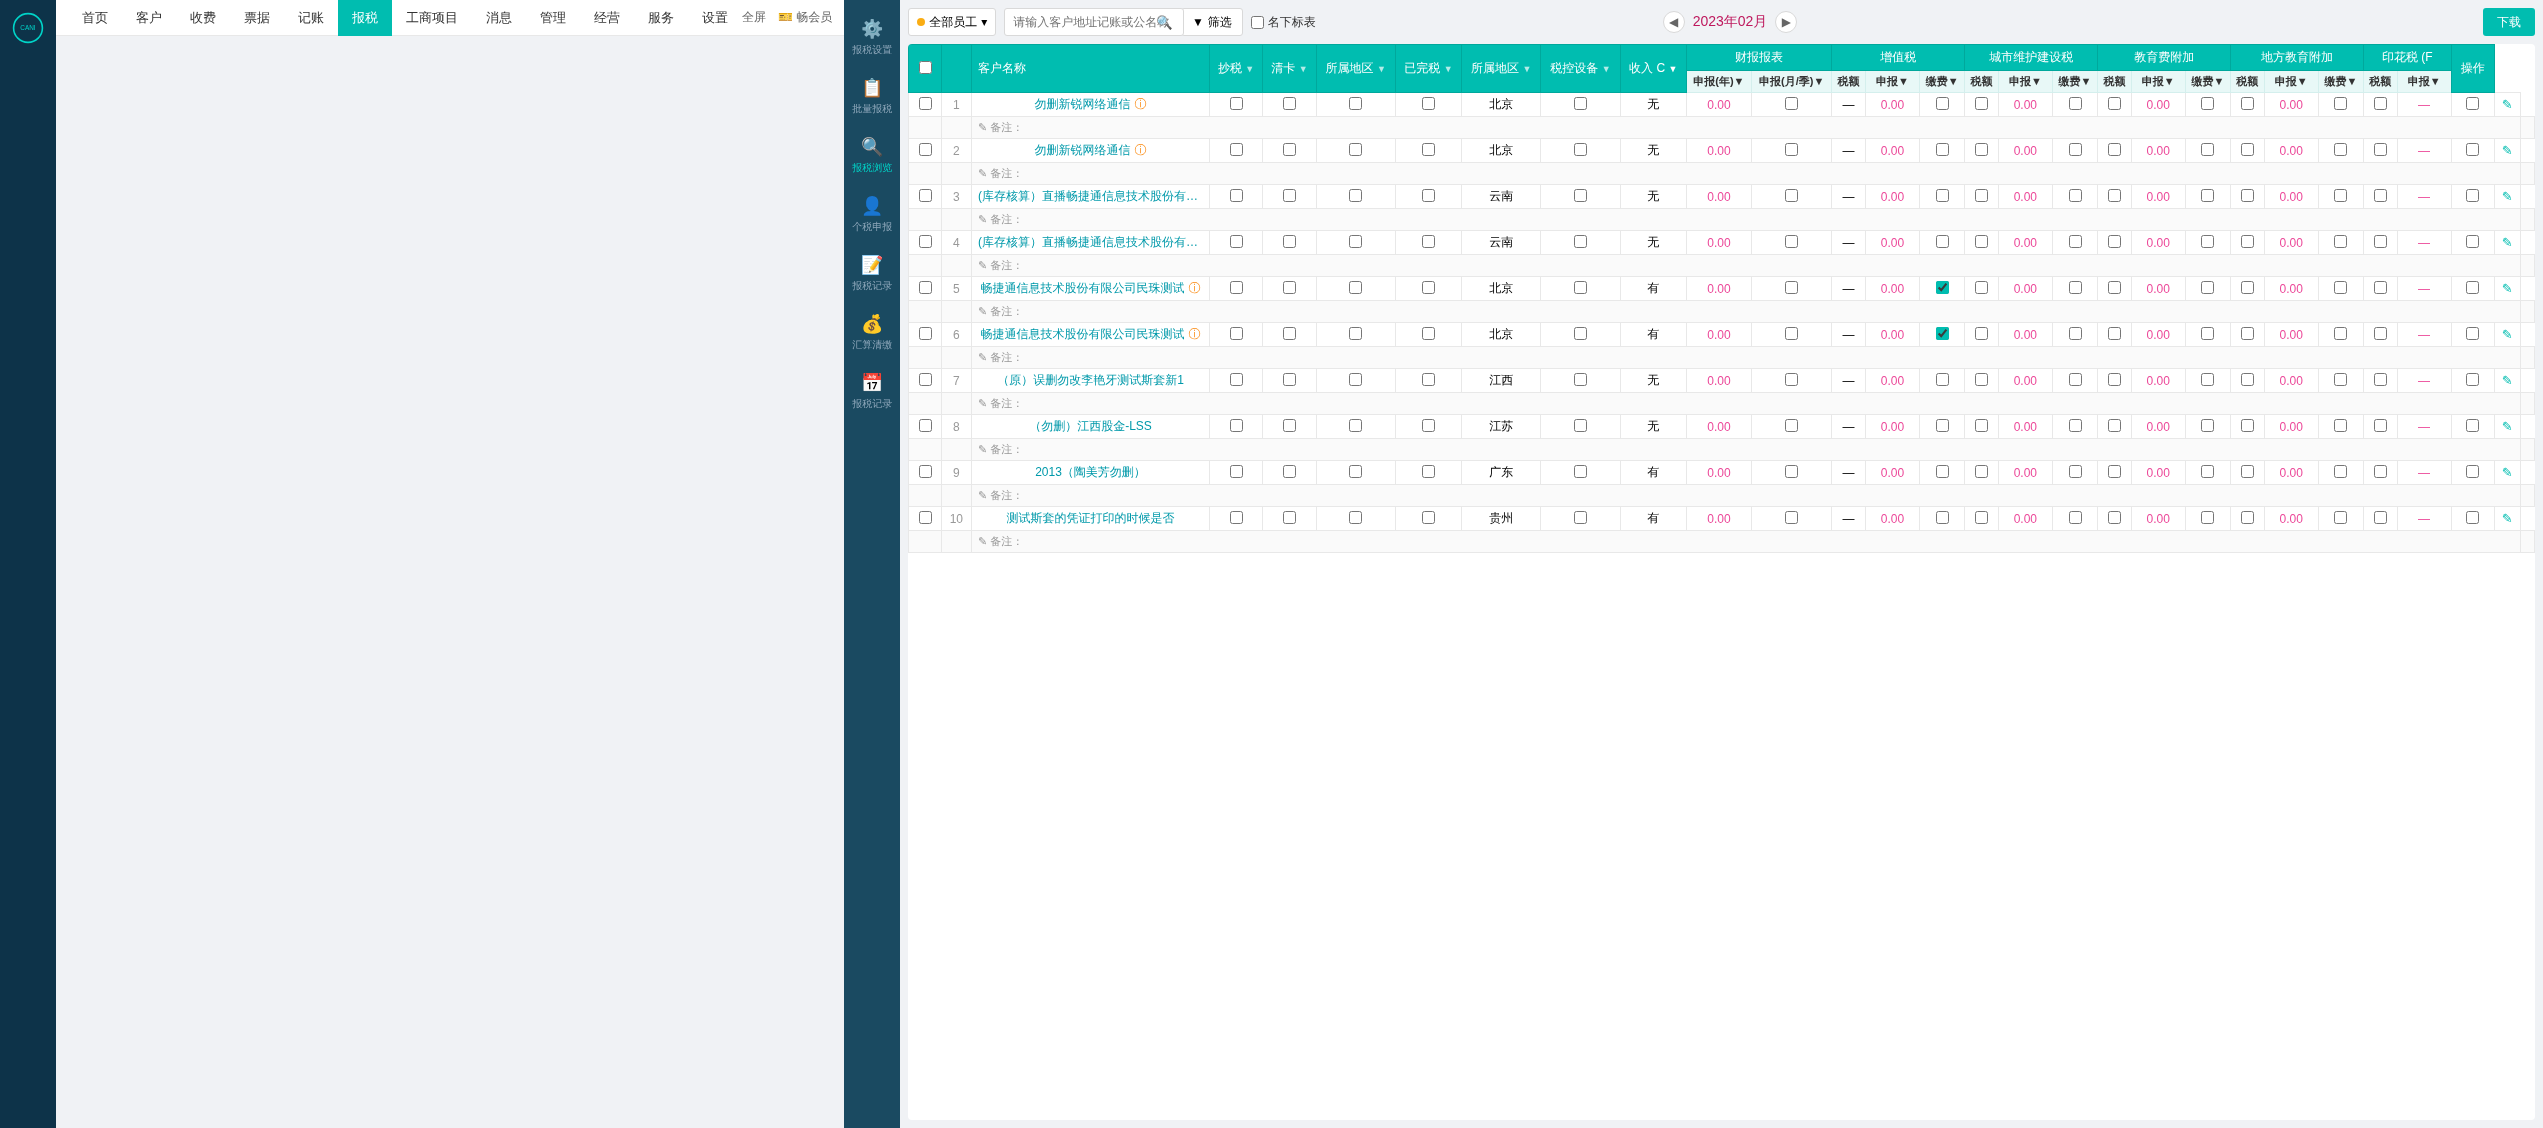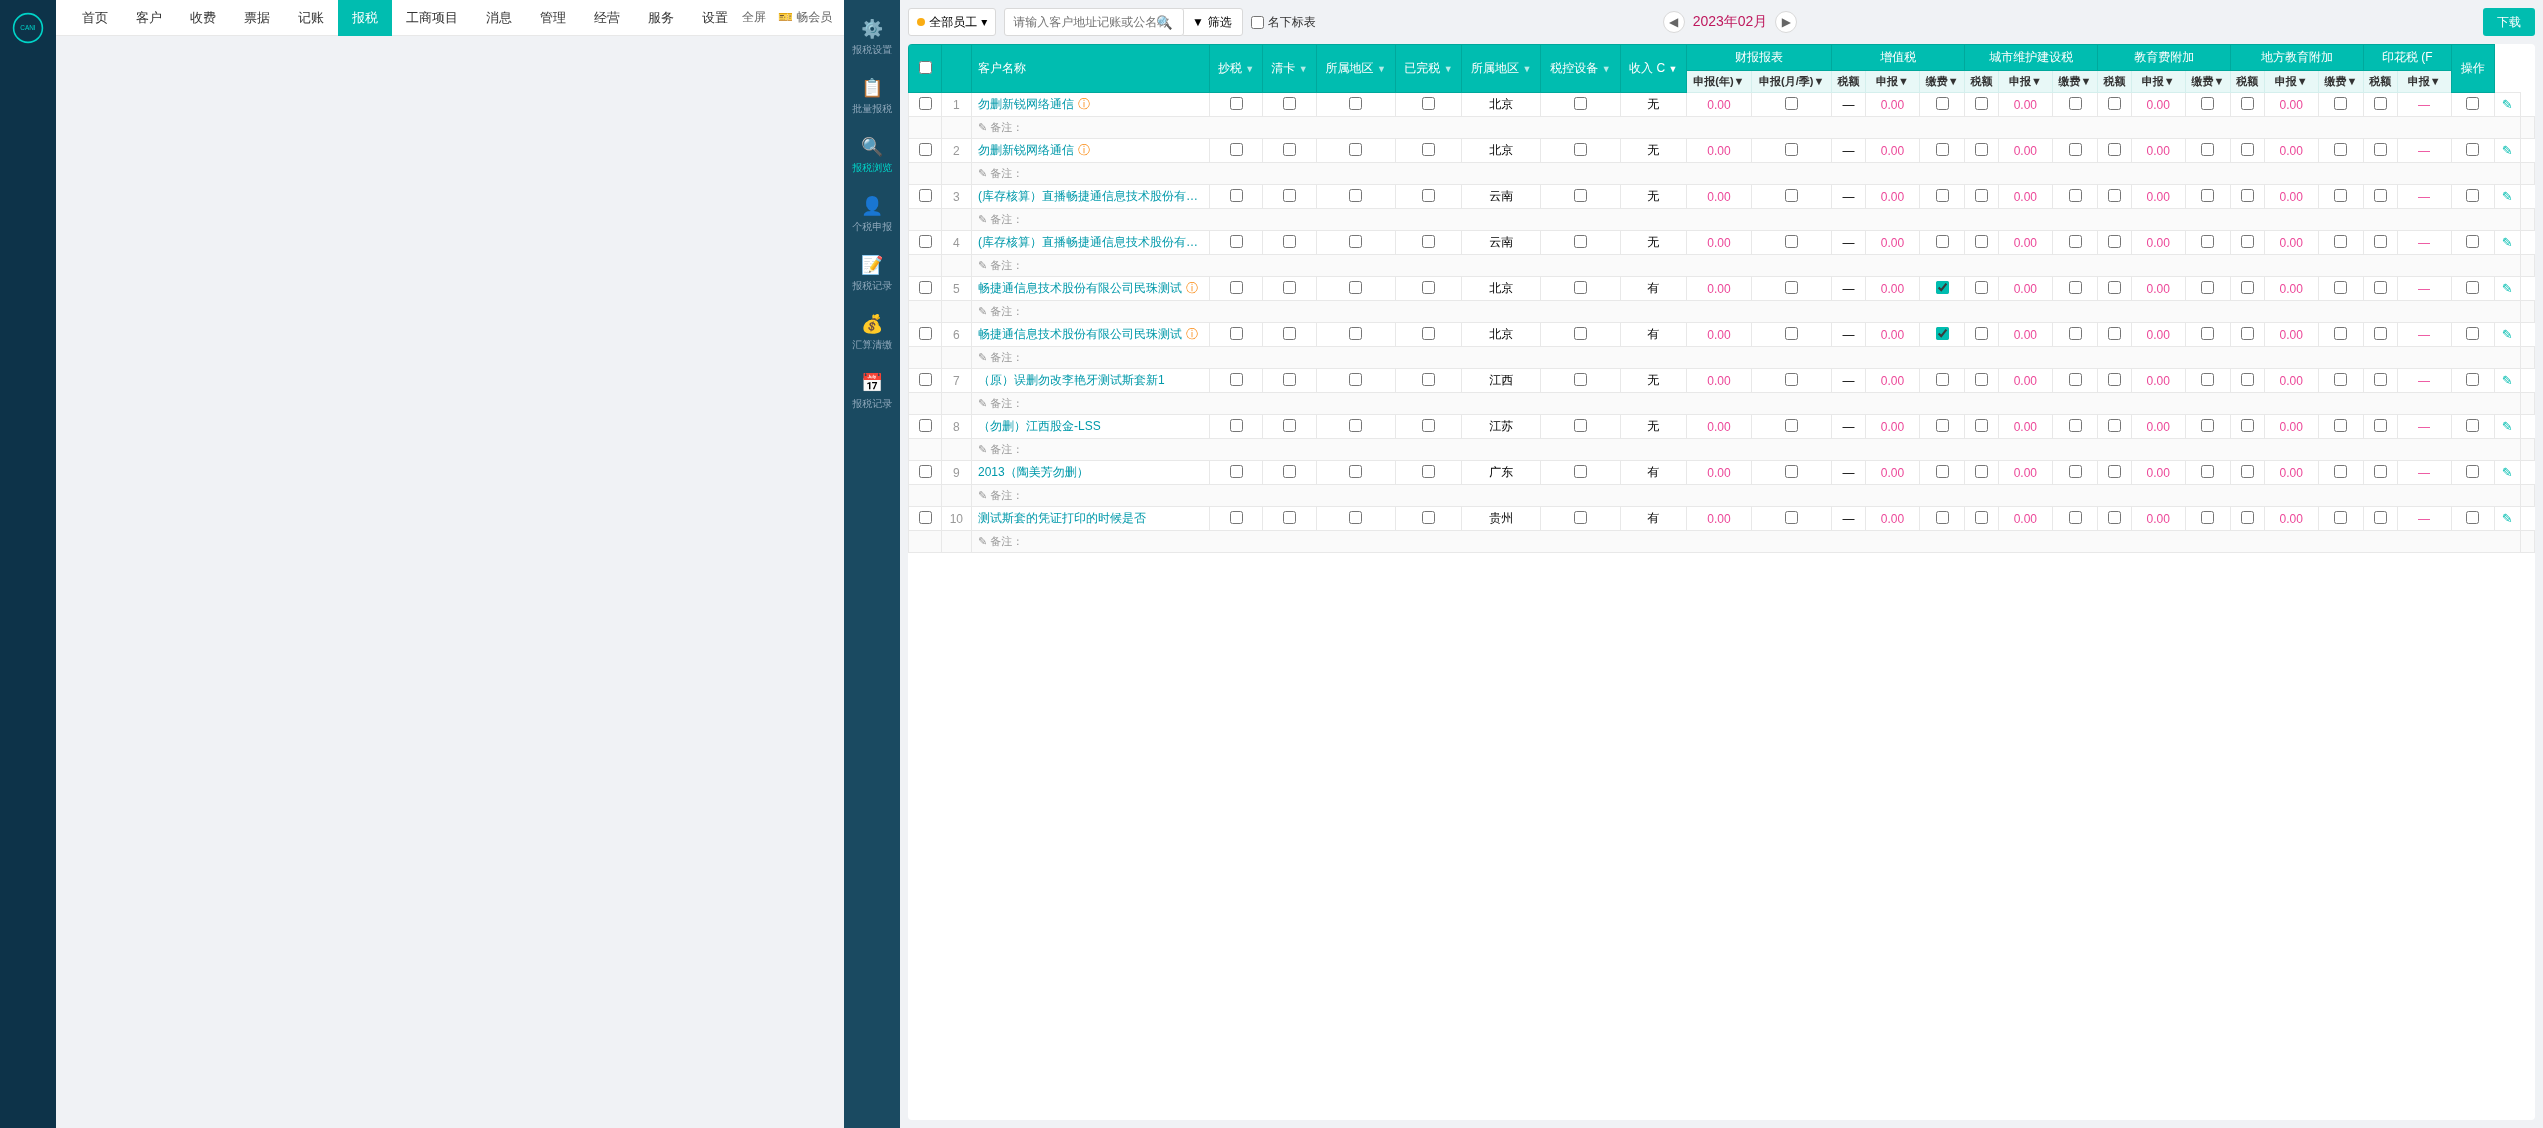--- a/index.html
+++ b/index.html
@@ -263,21 +263,21 @@
       font-size: 12px;
       min-width: 28px;
     }
 
     
     .customer-name {
       min-width: 200px;
       max-width: 220px;
       overflow: hidden;
       text-overflow: ellipsis;
-      text-align: left;
+      text-align: center;
       color: #0099aa;
       cursor: pointer;
       margin-left: 36px;
     }
 
     .warn-icon { color: #fa8c16; margin-left: 4px; font-size: 12px; }
 
     .region-cell { min-width: 50px; }
 
     .checkbox-cell { min-width: 30px; }

